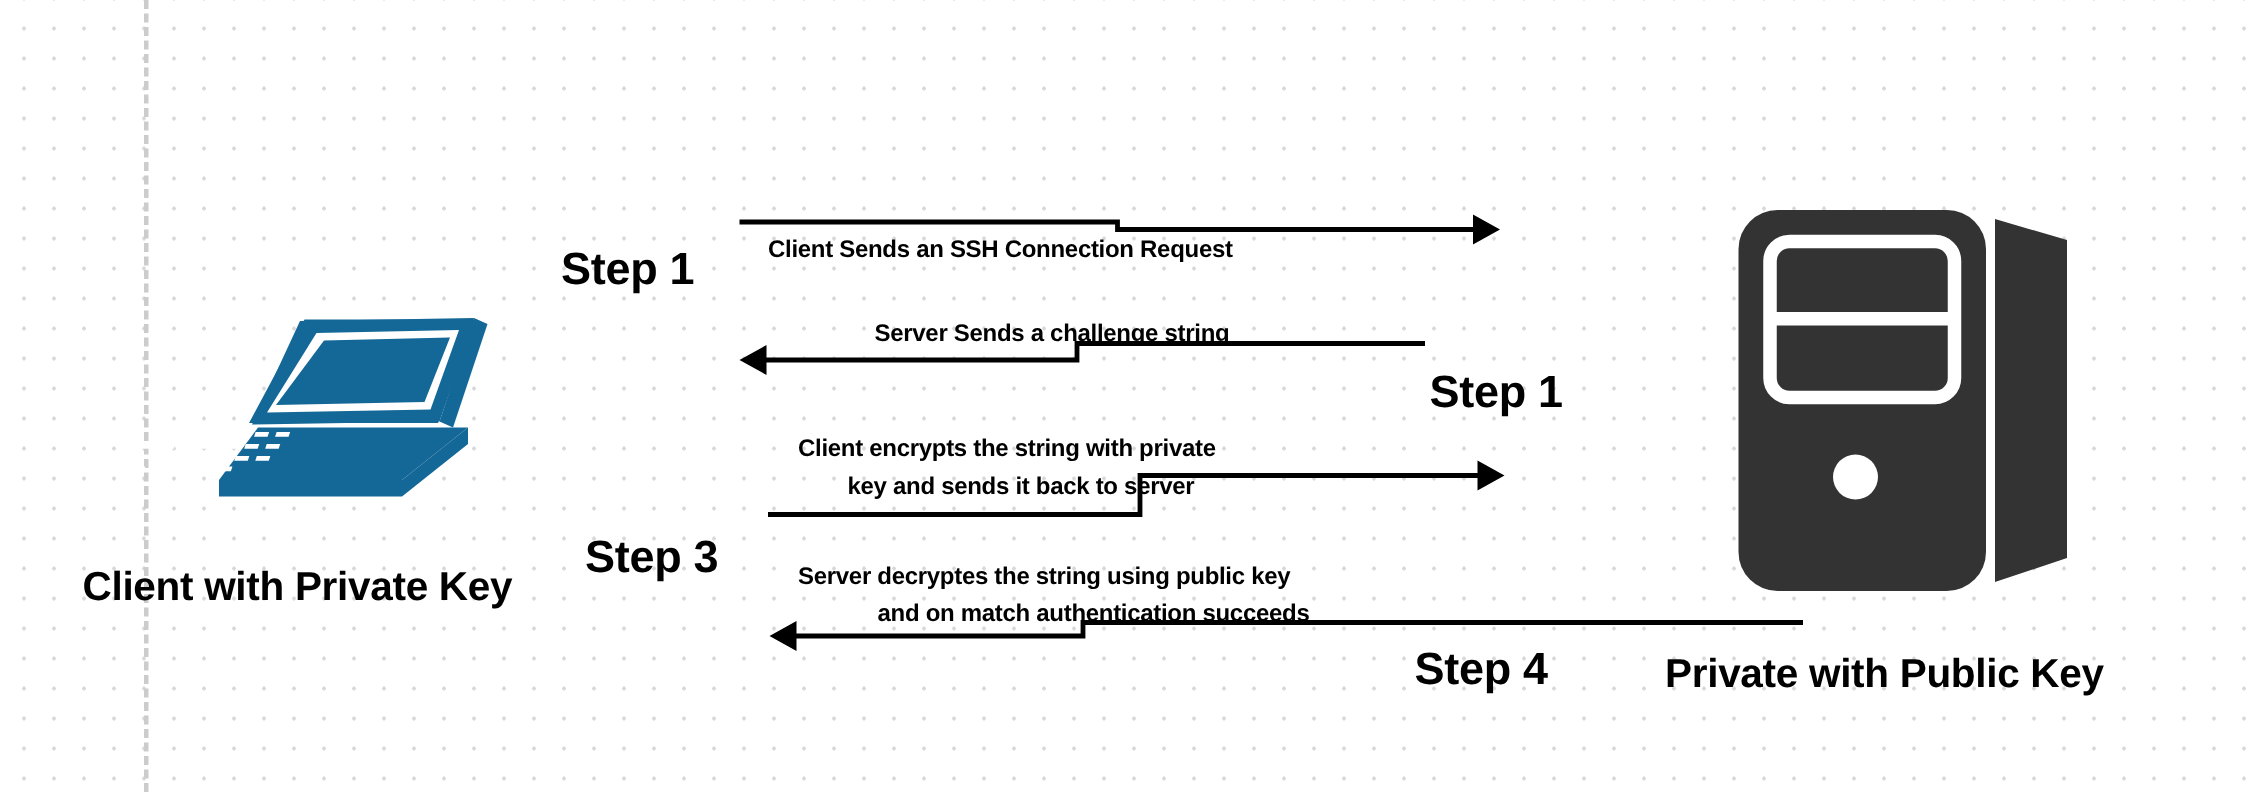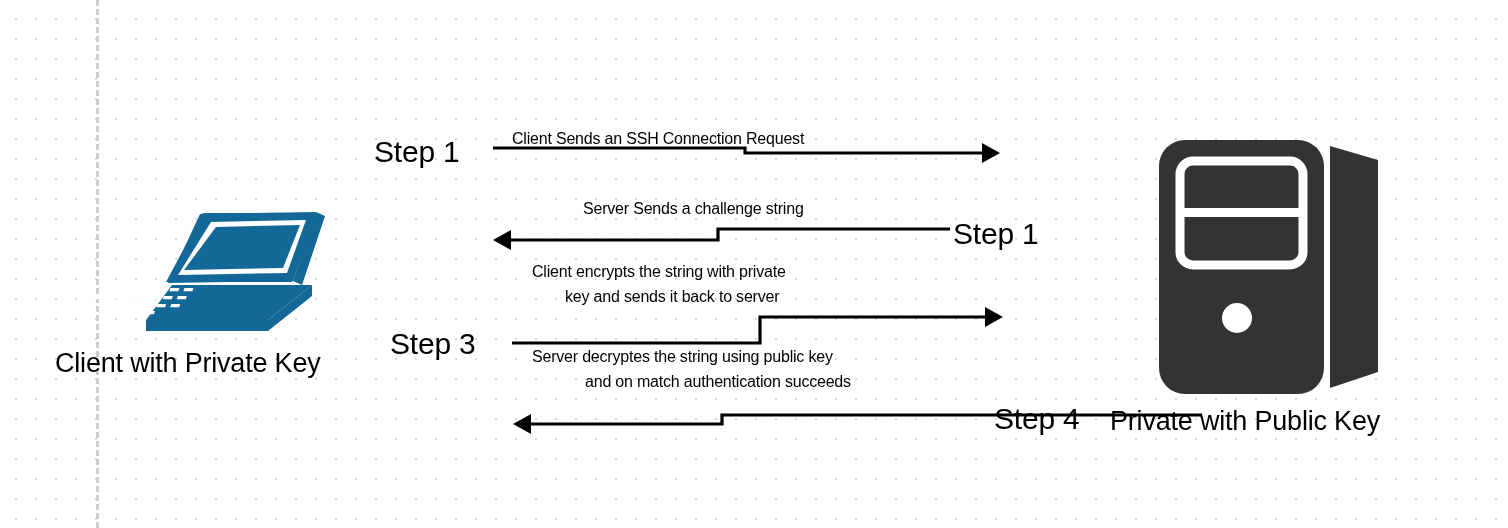--- a/index.html
+++ b/index.html
@@ -30,25 +30,26 @@
     left: 96px;
     top: 0;
     width: 0;
     height: 528px;
     border-left: 3px dashed #cccccc;
   }
 
   
   .txt {
     position: absolute;
-    font-weight: normal;
+    font-weight: bold;
     color: #000000;
     white-space: nowrap;
     line-height: 1.12;
     letter-spacing: -0.2px;
+    margin-top: 28px;
   }
   .step-label {
     font-size: 30px;
   }
   .msg {
     font-size: 16px;
     text-align: center;
   }
   .node-label {
     font-size: 27px;
@@ -166,26 +167,26 @@
       <path class="arrow-path" d="M1202 415 L722 415 L722 424 L528 424"></path>
       <polygon class="arrow-head" points="531,414 513,424 531,434"></polygon>
     </g>
 
   </svg>
 
   <div class="txt step-label" style="left:374px; top:135px;">Step 1</div>
   <div class="txt msg" style="left:512px; top:130px;">Client Sends an SSH Connection Request</div>
 
   <div class="txt step-label" style="left:953px; top:217px;">Step 1</div>
-  <div class="txt msg" style="left:583px; top:200px;">Server Sends a challenge string</div>
+  <div class="txt msg" style="left:583px; top:186px;">Server Sends a challenge string</div>
 
   <div class="txt step-label" style="left:390px; top:327px;">Step 3</div>
   <div class="txt msg" style="left:532px; top:263px;">Client encrypts the string with private</div>
   <div class="txt msg" style="left:565px; top:288px;text-align:center;">key and sends it back to server</div>
 
-  <div class="txt step-label" style="left:994px; top:402px;">Step 4</div>
+  <div class="txt step-label" style="left:943px; top:402px;">Step 4</div>
   <div class="txt msg" style="left:532px; top:348px;">Server decryptes the string using public key</div>
   <div class="txt msg" style="left:585px; top:373px;">and on match authentication succeeds</div>
 
   <div class="txt node-label" style="left:55px; top:348px;">Client with Private Key</div>
   <div class="txt node-label" style="left:1110px; top:406px;">Private with Public Key</div>
 
 </div>
 
 </body></html>

